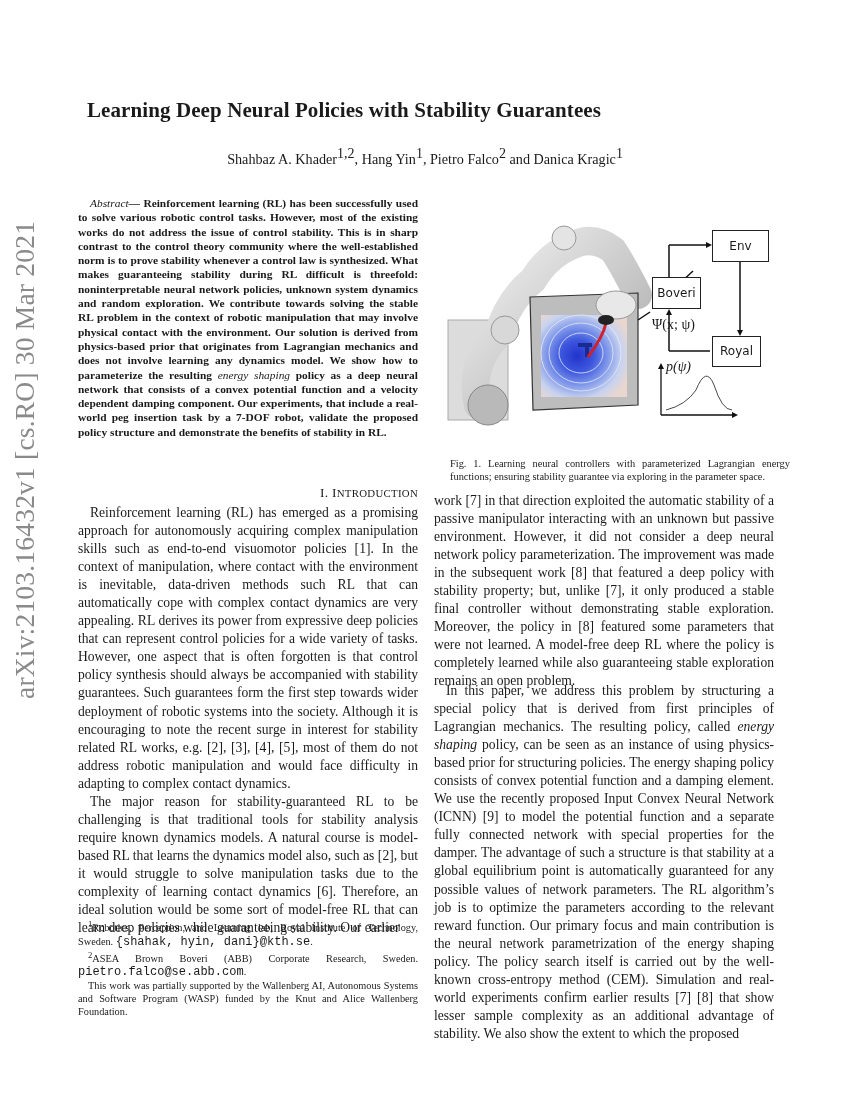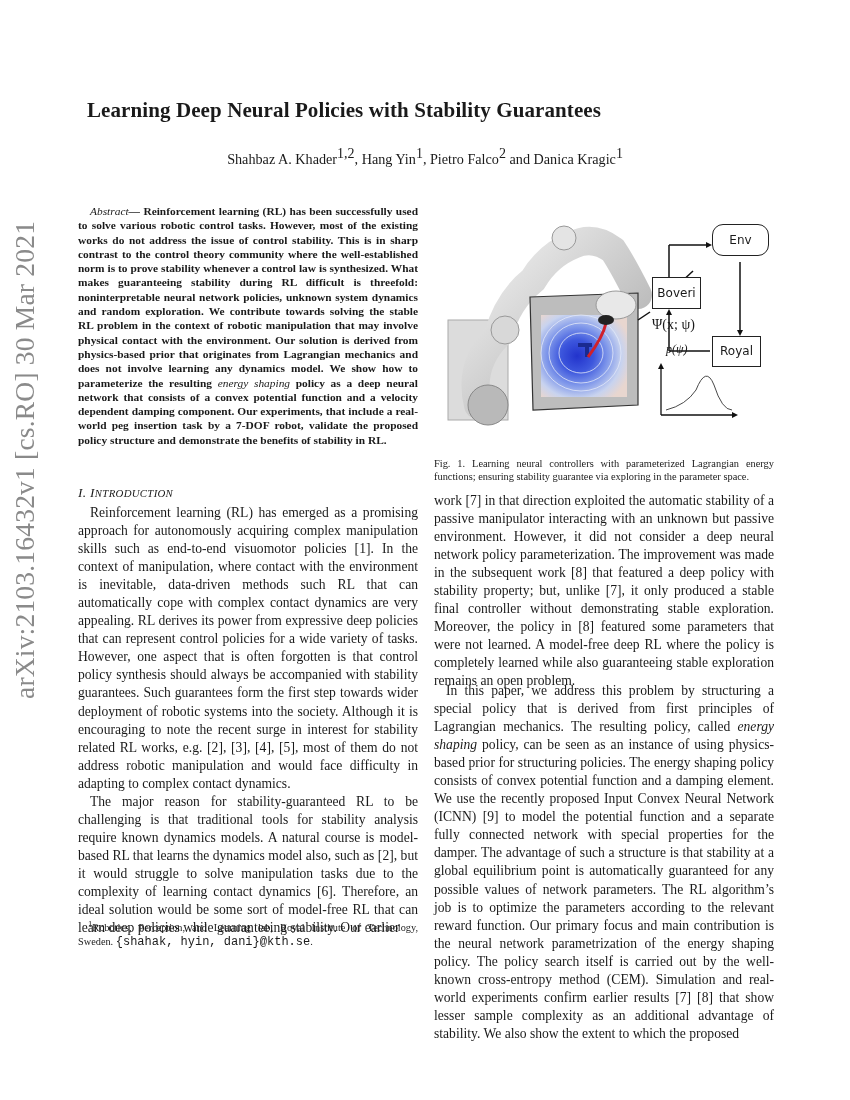--- a/index.html
+++ b/index.html
@@ -7,31 +7,31 @@
          font-family: "Liberation Serif", "DejaVu Serif", serif; color: #1a1a1a; }
   .abs { position: absolute; }
   .title { left: 0; width: 688px; top: 98px; text-align: center; font-size: 21px; font-weight: bold; letter-spacing: 0.1px; }
   .authors { left: 0; width: 850px; top: 146px; text-align: center; font-size: 14.2px; }
   .authors sup { font-size: 14px; }
   .arxiv { left: -171px; top: 479px; width: 400px; height: 40px; transform: rotate(-90deg);
            font-size: 27.5px; color: #8a8a8a; white-space: nowrap; text-align: center; letter-spacing: 0.2px; }
   .col { width: 340px; font-size: 13.6px; line-height: 18.05px; text-align: justify; }
   .left { left: 78px; }
   .right { left: 434px; }
-  .abstract { top: 204px; font-size: 11.4px; line-height: 14.3px; font-weight: bold; text-indent: 12px; }
+  .abstract { top: 196px; font-size: 11.4px; line-height: 14.3px; font-weight: bold; text-indent: 12px; }
   .abstract i { font-weight: normal; }
-  .sect { top: 484px; text-align: left; font-size: 13.4px; letter-spacing: 0.3px; font-style: italic; }
+  .sect { top: 484px; text-align: right; font-size: 13.4px; letter-spacing: 0.3px; }
   .sect .sc { font-size: 10.8px; }
   p { margin: 0; text-indent: 12px; }
   .intro { top: 504px; }
   .footnotes { top: 918px; font-size: 10.3px; line-height: 13.1px; }
   .footnotes p { text-indent: 10px; }
   .mono { font-family: "Liberation Mono", "DejaVu Sans Mono", monospace; font-size: 12px; }
   .fig { left: 438px; top: 205px; width: 345px; height: 250px; }
-  .caption { top: 457px; font-size: 10.4px; line-height: 13.1px; text-indent: 0; }
+  .caption { top: 457px; font-size: 10.4px; line-height: 13.1px; text-indent: 0; margin-left: 16px; }
   .rightcol1 { top: 492px; }
   .rightcol2 { top: 682px; }
   .box { position: absolute; border: 1.3px solid #222; background: #fff;
          font-family: "DejaVu Sans", "Liberation Sans", sans-serif; font-size: 12px; text-align: center; }
 </style>
 </head>
 <body>
 
 <div class="abs title">Learning Deep Neural Policies with Stability Guarantees</div>
 
@@ -45,20 +45,22 @@
 
 <div class="abs col left sect"><span>I. </span><span>I</span><span class="sc">NTRODUCTION</span></div>
 
 <div class="abs col left intro">
   <p>Reinforcement learning (RL) has emerged as a promising approach for autonomously acquiring complex manipulation skills such as end-to-end visuomotor policies [1]. In the context of manipulation, where contact with the environment is inevitable, data-driven methods such RL that can automatically cope with complex contact dynamics are very appealing. RL derives its power from expressive deep policies that can represent control policies for a wide variety of tasks. However, one aspect that is often forgotten is that control policy synthesis should always be accompanied with stability guarantees. Such guarantees form the first step towards wider deployment of robotic systems into the society. Although it is encouraging to note the recent surge in interest for stability related RL works, e.g. [2], [3], [4], [5], most of them do not address robotic manipulation and would face difficulty in adapting to complex contact dynamics.</p>
   <p>The major reason for stability-guaranteed RL to be challenging is that traditional tools for stability analysis require known dynamics models. A natural course is model-based RL that learns the dynamics model also, such as [2], but it would struggle to solve manipulation tasks due to the complexity of learning contact dynamics [6]. Therefore, an ideal solution would be some sort of model-free RL that can learn deep policies while guaranteeing stability. Our earlier</p>
 </div>
 
 <div class="abs col left footnotes">
   <p><sup>1</sup><span>Robotics, Perception, and Learning lab, Royal Institute of Technology, Sweden. </span><span class="mono">{shahak, hyin, dani}@kth.se</span>.</p>
+  <p><sup>2</sup><span>ASEA Brown Boveri (ABB) Corporate Research, Sweden. </span><span class="mono">pietro.falco@se.abb.com</span>.</p>
+  <p>This work was partially supported by the Wallenberg AI, Autonomous Systems and Software Program (WASP) funded by the Knut and Alice Wallenberg Foundation.</p>
 </div>
 
 <div class="abs fig">
   <svg width="345" height="250" viewBox="0 0 345 250">
     <defs>
       <radialGradient id="cg" cx="0.42" cy="0.5" r="0.65">
         <stop offset="0" stop-color="#2233cc"></stop>
         <stop offset="0.3" stop-color="#3d57dd"></stop>
         <stop offset="0.55" stop-color="#7f97ea"></stop>
         <stop offset="0.8" stop-color="#c8d3ef"></stop>
@@ -101,25 +103,25 @@
     <polygon points="231,104 228,110 234,110" fill="#111"></polygon>
     <line x1="241" y1="79" x2="255" y2="66" stroke="#111" stroke-width="1.5"></line>
     <line x1="200" y1="115" x2="212" y2="107" stroke="#111" stroke-width="1.5"></line>
 
     <line x1="223" y1="210" x2="223" y2="160" stroke="#111" stroke-width="1.3"></line>
     <polygon points="223,158 220,164 226,164" fill="#111"></polygon>
     <line x1="223" y1="210" x2="298" y2="210" stroke="#111" stroke-width="1.3"></line>
     <polygon points="300,210 294,207 294,213" fill="#111"></polygon>
     <path d="M228 205 Q248 200 258 185 Q268 160 276 180 Q284 205 294 205" stroke="#333" stroke-width="0.9" fill="none"></path>
   </svg>
-  <div class="box" style="left:274px;top:19px;width:55px;height:30px;line-height:30px;border-radius:11px;">Env</div>
+  <div class="box" style="left:274px;top:25px;width:55px;height:30px;line-height:30px;">Env</div>
   <div class="box" style="left:214px;top:72px;width:47px;height:30px;line-height:30px;">Boveri</div>
   <div class="box" style="left:274px;top:131px;width:47px;height:29px;line-height:29px;">Royal</div>
   <div class="abs" style="left:170px;top:112px;font-size:14px;margin-left:44px;">Ψ(x; ψ)</div>
-  <div class="abs" style="left:228px;top:137px;font-size:12px;font-style:italic;">p(ψ)</div>
+  <div class="abs" style="left:228px;top:154px;font-size:14px;font-style:italic;">p(ψ)</div>
 </div>
 
 <div class="abs col right caption">Fig. 1.   Learning neural controllers with parameterized Lagrangian energy functions; ensuring stability guarantee via exploring in the parameter space.</div>
 
 <div class="abs col right rightcol1">
   <p style="text-indent:0">work [7] in that direction exploited the automatic stability of a passive manipulator interacting with an unknown but passive environment. However, it did not consider a deep neural network policy parameterization. The improvement was made in the subsequent work [8] that featured a deep policy with stability property; but, unlike [7], it only produced a stable final controller without demonstrating stable exploration. Moreover, the policy in [8] featured some parameters that were not learned. A model-free deep RL where the policy is completely learned while also guaranteeing stable exploration remains an open problem.</p>
 </div>
 
 <div class="abs col right rightcol2">
   <p><span>In this paper, we address this problem by structuring a special policy that is derived from first principles of Lagrangian mechanics. The resulting policy, called </span><i>energy shaping</i><span> policy, can be seen as an instance of using physics-based prior for structuring policies. The energy shaping policy consists of convex potential function and a damping element. We use the recently proposed Input Convex Neural Network (ICNN) [9] to model the potential function and a separate fully connected network with special properties for the damper. The advantage of such a structure is that stability at a global equilibrium point is automatically guaranteed for any possible values of network parameters. The RL algorithm’s job is to optimize the parameters according to the relevant reward function. Our primary focus and main contribution is the neural network parametrization of the energy shaping policy. The policy search itself is carried out by the well-known cross-entropy method (CEM). Simulation and real-world experiments confirm earlier results [7] [8] that show lesser sample complexity as an additional advantage of stability. We also show the extent to which the proposed</span></p>

